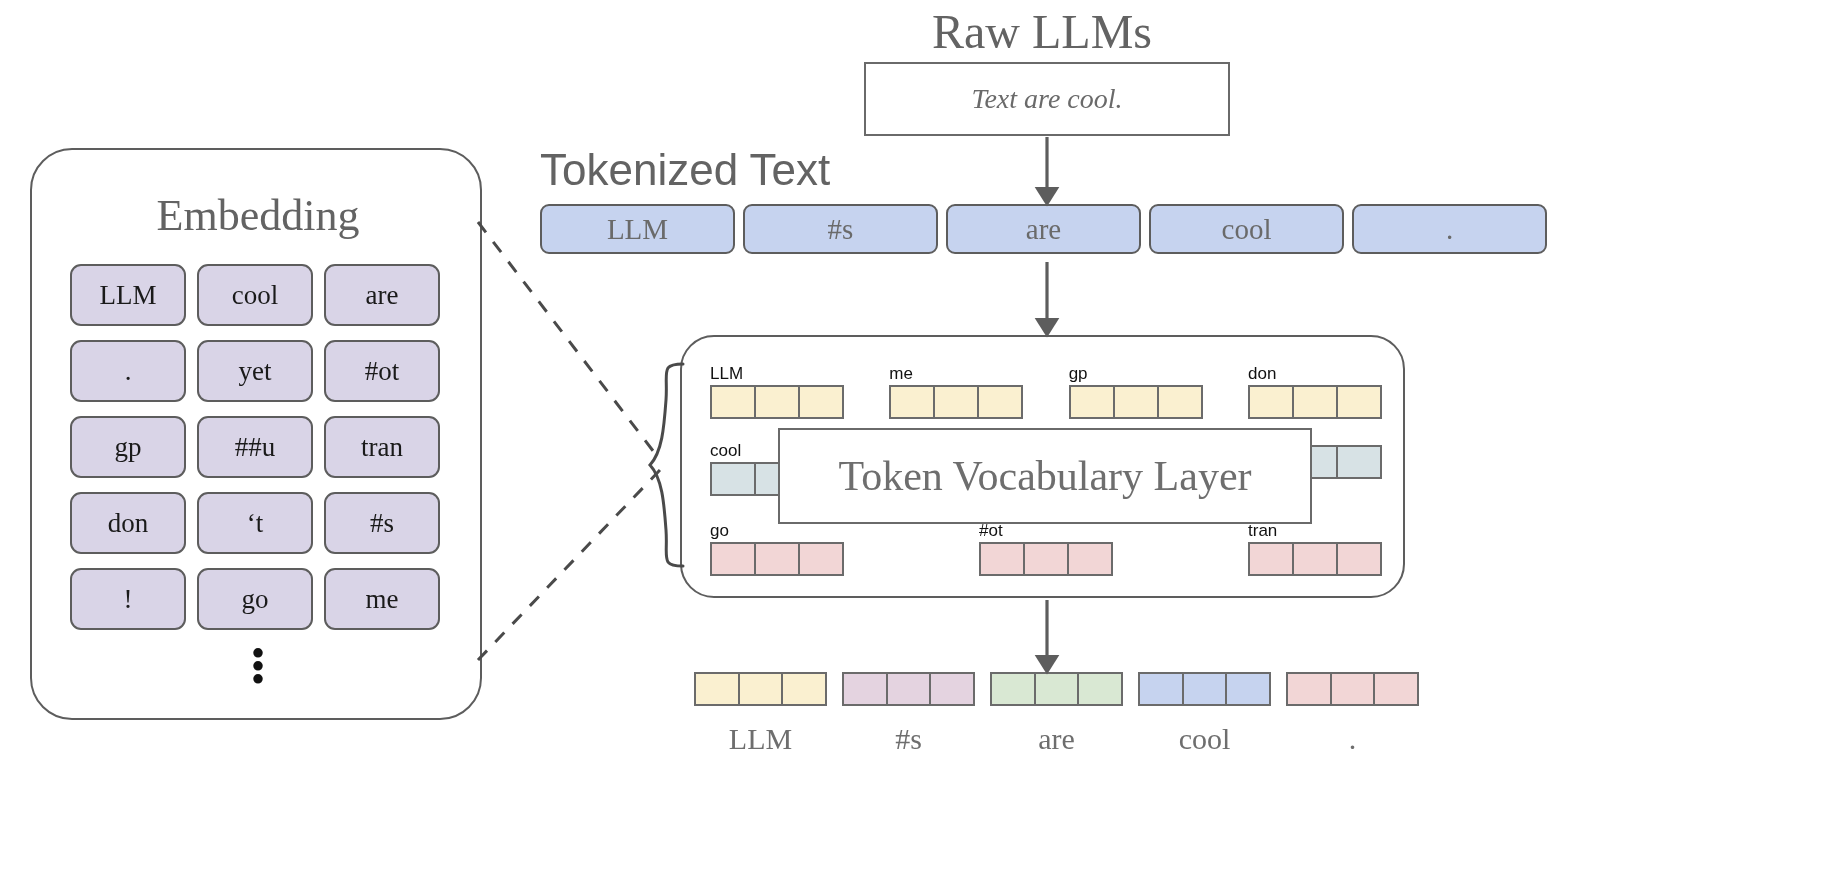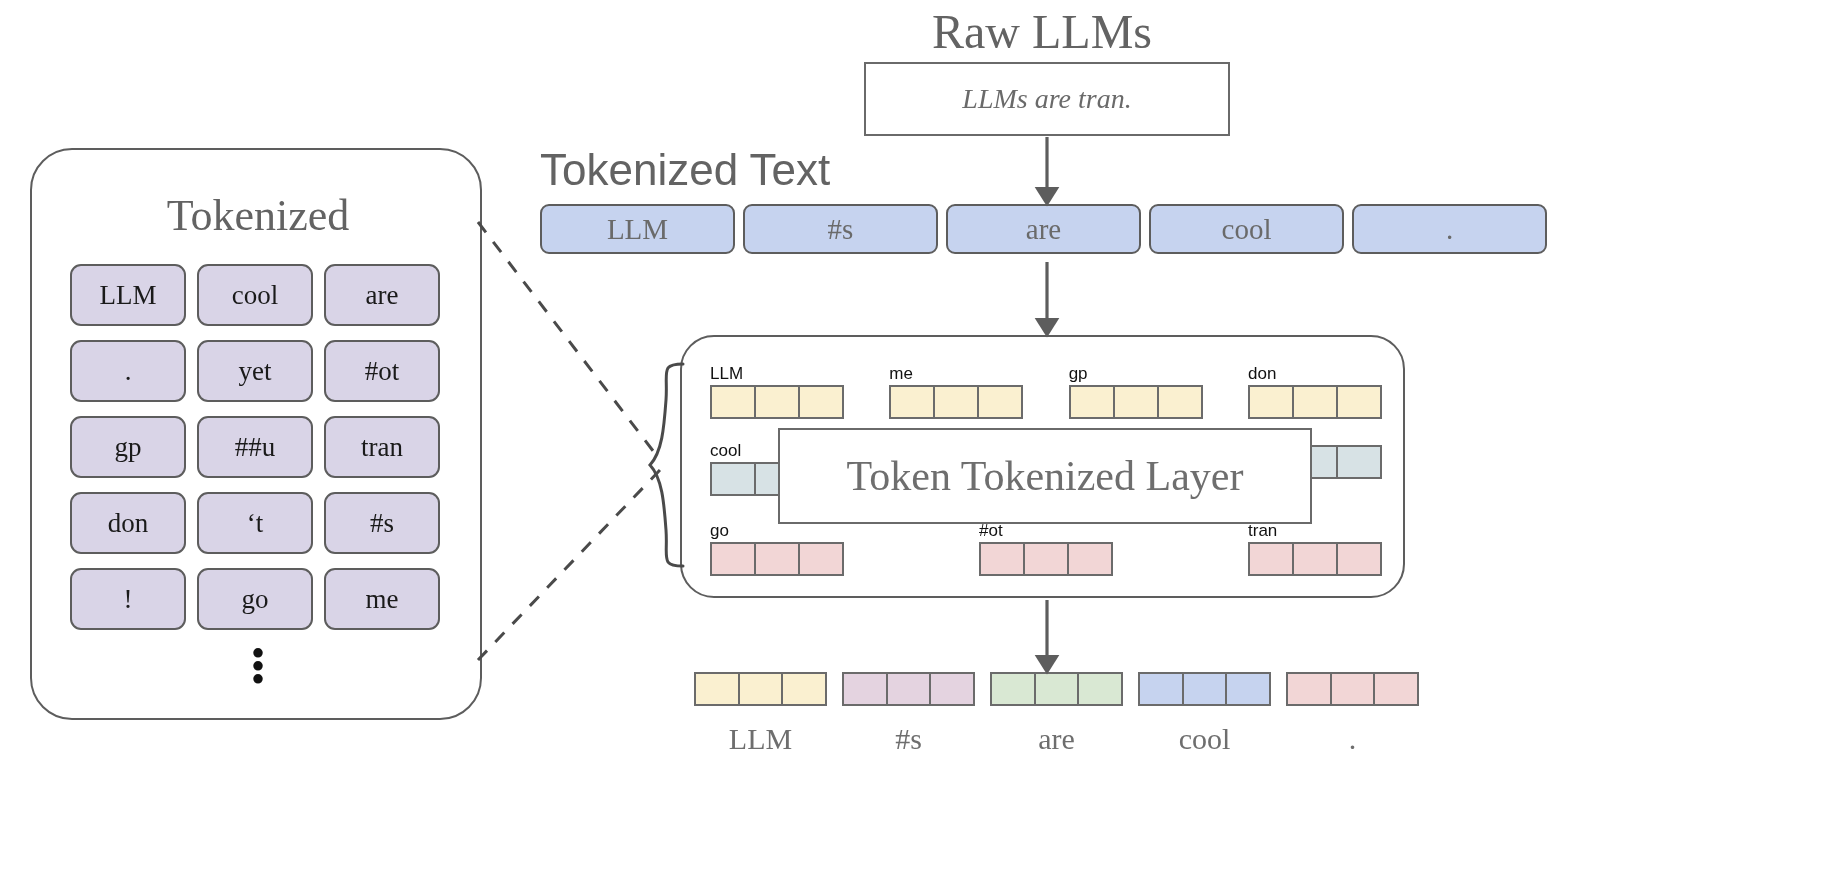--- a/index.html
+++ b/index.html
@@ -269,21 +269,21 @@
     <path d="M 478 660 L 660 470" stroke="#4a4a4a" stroke-width="3" fill="none" stroke-dasharray="13 12"></path>
 
     <path d="M 683 364
              C 660 364, 668 372, 666 400
              C 664 428, 662 452, 650 465
              C 662 478, 664 502, 666 530
              C 668 558, 660 566, 683 566" stroke="#4a4a4a" stroke-width="3" fill="none" stroke-linecap="round"></path>
   </svg>
 
   <div class="abs" id="vocab-panel">
-    <div class="abs heading-serif" id="vocab-title">Tokenized</div>
+    <div class="abs heading-serif" id="vocab-title">Embedding</div>
 
     <div class="abs" id="vocab-grid">
       <div class="vocab-cell">LLM</div>
       <div class="vocab-cell">cool</div>
       <div class="vocab-cell">are</div>
       <div class="vocab-cell">.</div>
       <div class="vocab-cell">yet</div>
       <div class="vocab-cell">#ot</div>
       <div class="vocab-cell">gp</div>
       <div class="vocab-cell">##u</div>
@@ -299,21 +299,21 @@
     <div class="abs" id="vocab-ellipsis">
       <span>•</span>
       <span>•</span>
       <span>•</span>
     </div>
   </div>
 
   <div class="abs heading-serif" id="raw-text-title">Raw LLMs</div>
 
   <div class="abs" id="raw-text-box">
-    <span id="raw-text-value">LLMs are tran.</span>
+    <span id="raw-text-value">Text are cool.</span>
   </div>
 
   <div class="abs heading-sans" id="tokenized-title">Tokenized Text</div>
 
   <div class="abs" id="token-row">
     <div class="token-chip">LLM</div>
     <div class="token-chip">#s</div>
     <div class="token-chip">are</div>
     <div class="token-chip">cool</div>
     <div class="token-chip">.</div>
@@ -413,21 +413,21 @@
         <div class="emb-vector">
           <div class="cell" style="background: rgb(242, 214, 214);"></div>
           <div class="cell" style="background: rgb(242, 214, 214);"></div>
           <div class="cell" style="background: rgb(242, 214, 214);"></div>
         </div>
       </div>
     </div>
   </div>
 
   <div class="abs" id="embedding-overlay">
-    <span id="embedding-overlay-label">Token Tokenized Layer</span>
+    <span id="embedding-overlay-label">Token Vocabulary Layer</span>
   </div>
 
   <div class="abs" id="output-row">
     <div class="out-item">
       <div class="out-vector">
         <div class="cell" style="background: rgb(250, 240, 208);"></div>
         <div class="cell" style="background: rgb(250, 240, 208);"></div>
         <div class="cell" style="background: rgb(250, 240, 208);"></div>
       </div>
       <div class="out-label">LLM</div>

